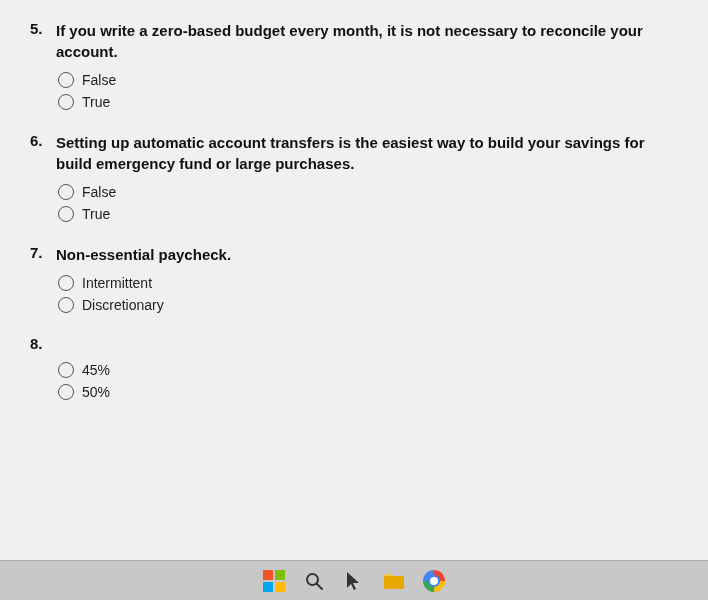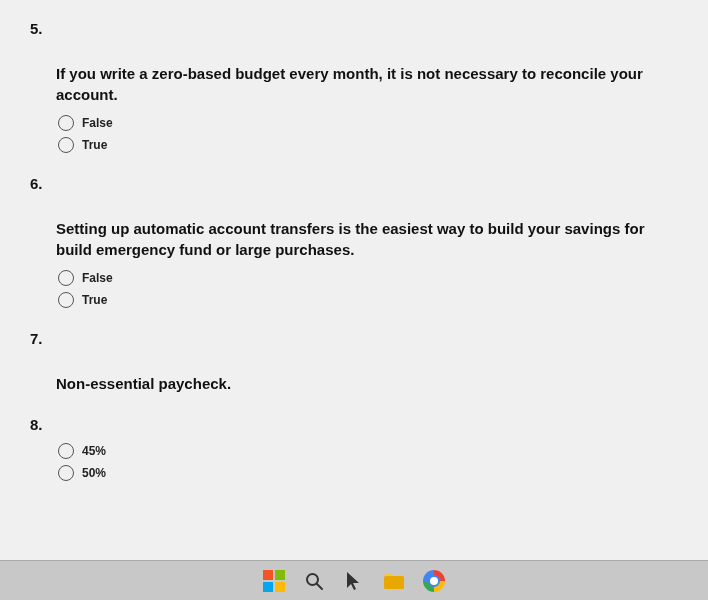--- a/index.html
+++ b/index.html
@@ -40,21 +40,20 @@
     .question-number {
       font-weight: bold;
       margin-right: 6px;
       white-space: nowrap;
       min-width: 20px;
     }
 
     .question-text {
       font-weight: bold;
       line-height: 1.4;
-      margin-top: 43px;
     }
 
     .options {
       padding-left: 28px;
       display: flex;
       flex-direction: column;
       gap: 6px;
     }
 
     .option-item {
@@ -68,23 +67,22 @@
       width: 16px;
       height: 16px;
       border: 1.5px solid #555;
       border-radius: 50%;
       background: transparent;
       flex-shrink: 0;
       display: inline-block;
     }
 
     .option-label {
-      font-size: 12px;
+      font-size: 14px;
       color: #222;
-      font-weight: bold;
     }
 
     
     .taskbar {
       position: absolute;
       bottom: 0;
       left: 0;
       width: 100%;
       height: 40px;
       background-color: #c8c8c8;
@@ -183,20 +181,30 @@
         <span class="option-label">True</span>
       </div>
     </div>
   </div>
 
   <div class="question-block">
     <div class="question-header">
       <span class="question-number">7.</span>
       <span class="question-text">Non-essential paycheck.</span>
     </div>
+    <div class="options">
+      <div class="option-item">
+        <span class="radio-circle"></span>
+        <span class="option-label">Intermittent</span>
+      </div>
+      <div class="option-item">
+        <span class="radio-circle"></span>
+        <span class="option-label">Discretionary</span>
+      </div>
+    </div>
   </div>
 
   <div class="question-block">
     <div class="question-header">
       <span class="question-number">8.</span>
     </div>
     <div class="options">
       <div class="option-item">
         <span class="radio-circle"></span>
         <span class="option-label">45%</span>

